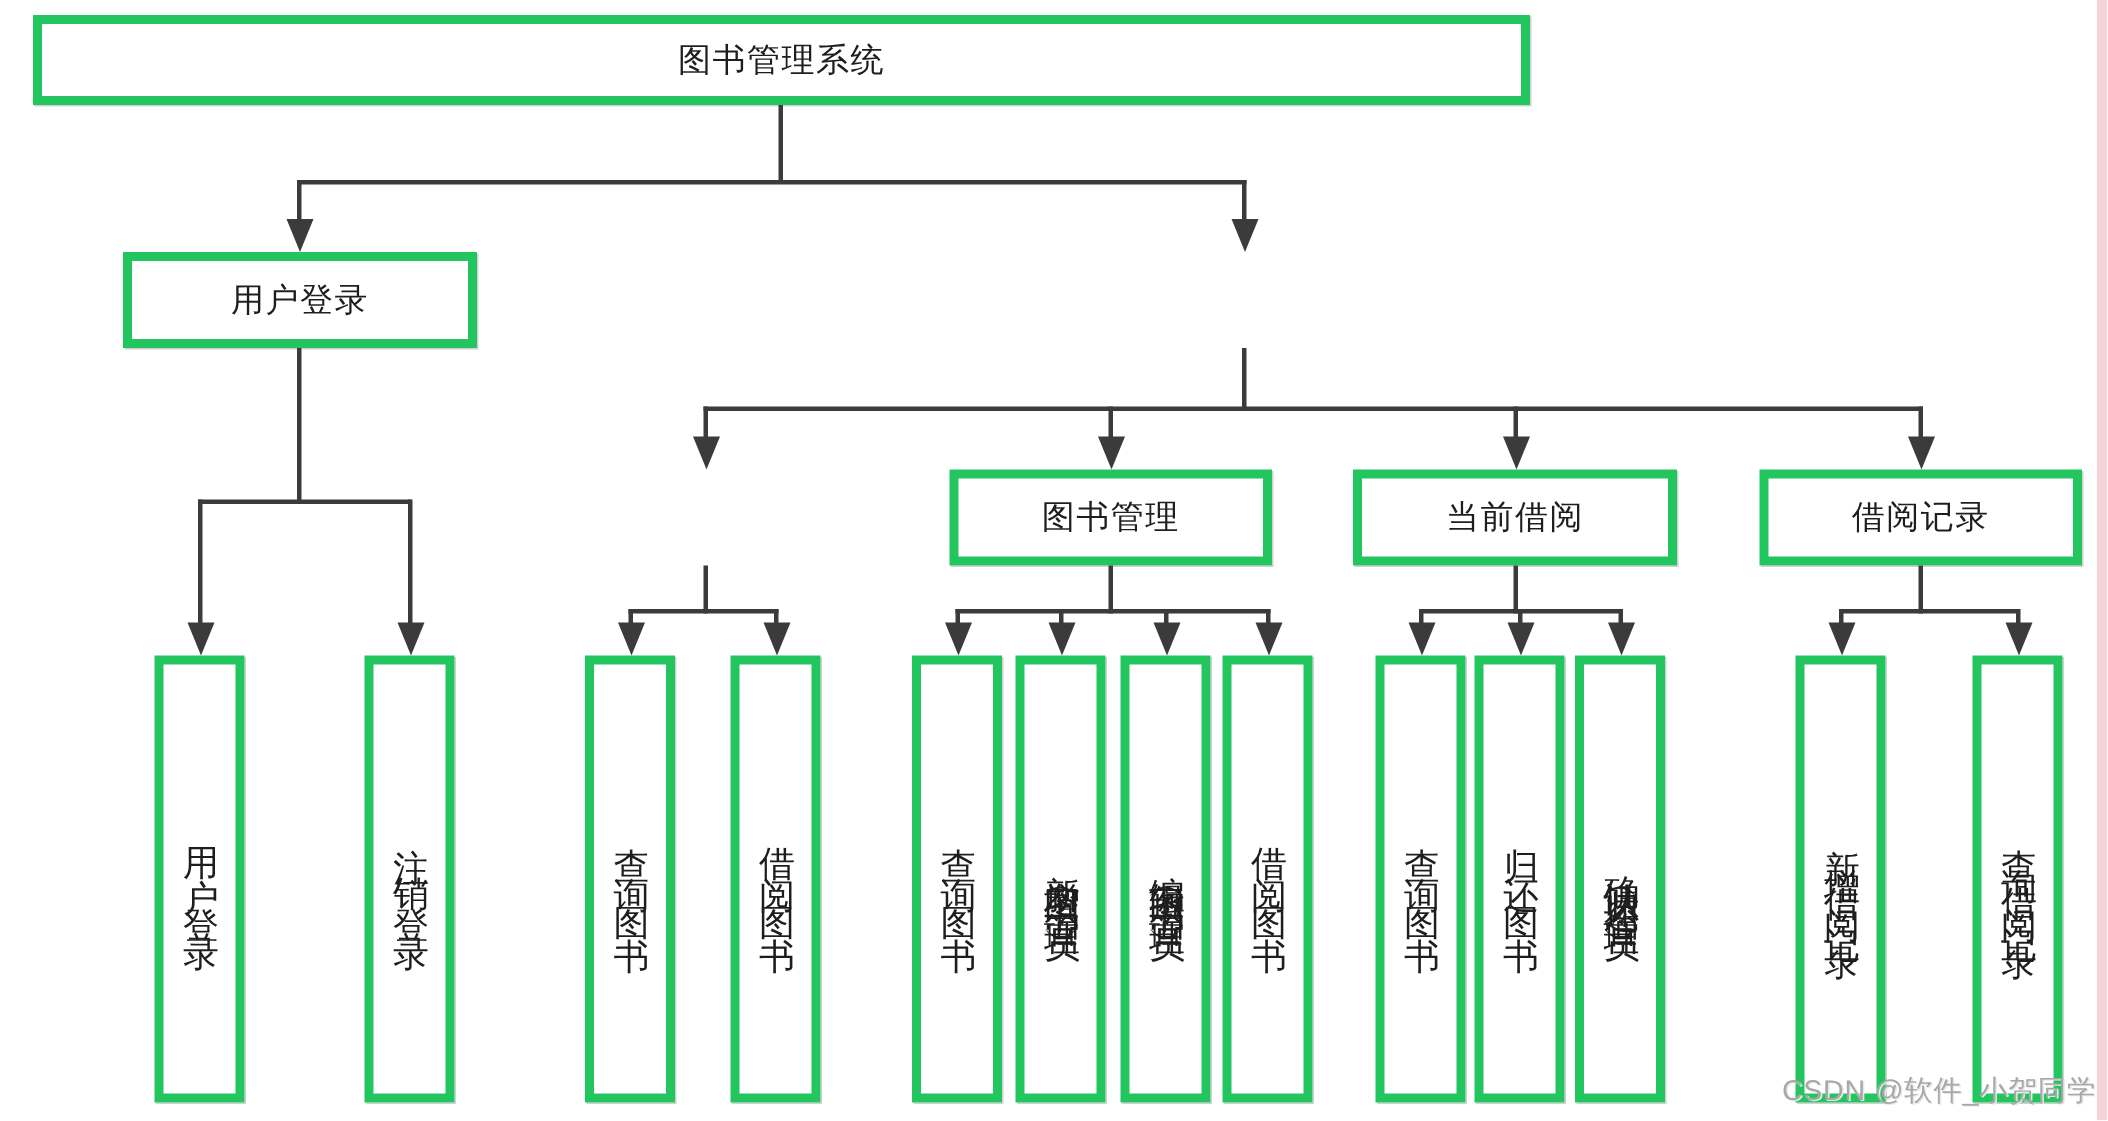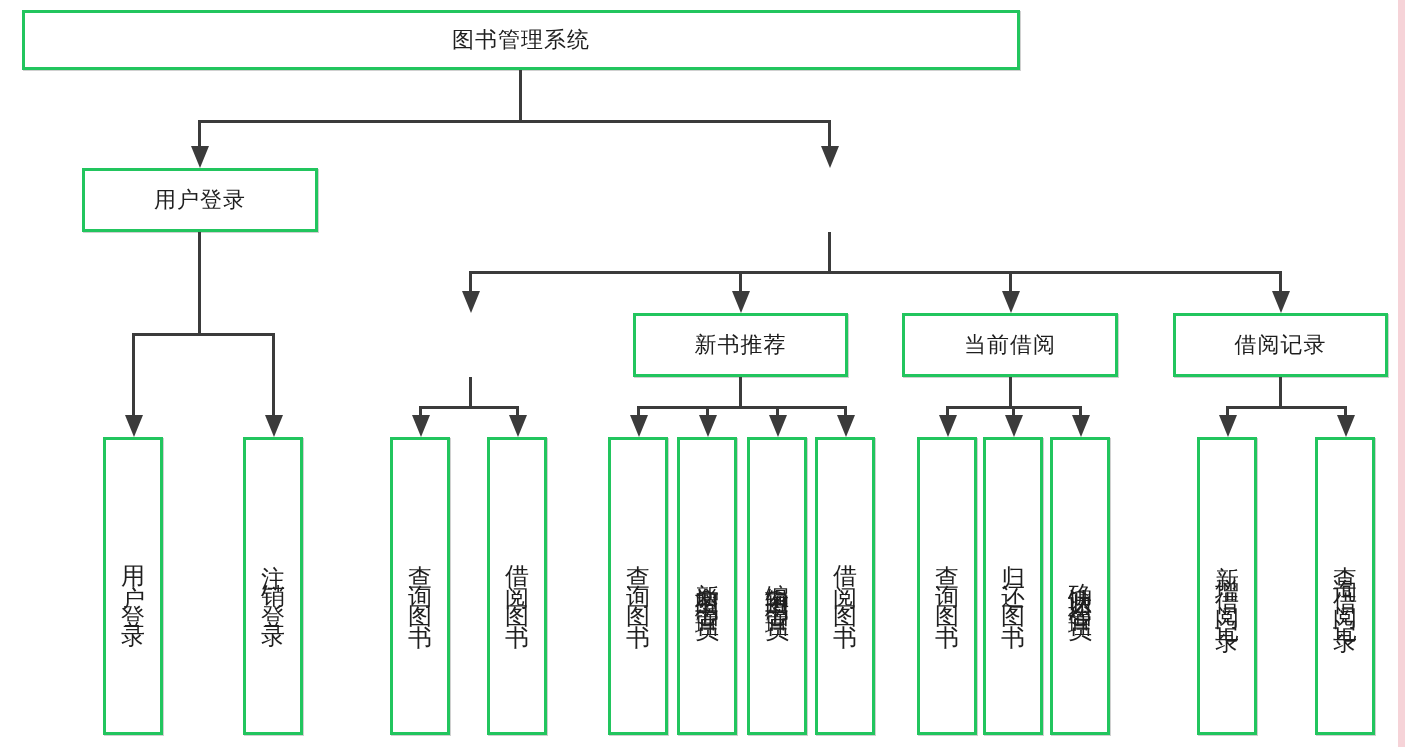--- a/index.html
+++ b/index.html
@@ -7,21 +7,21 @@
     position:relative;
     width:1405px;height:747px;
     background:#ffffff;
     overflow:hidden;
     font-family:"Liberation Sans","DejaVu Sans",sans-serif;
     color:#1e1e1e;
   }
   .box{
     position:absolute;
     background:#ffffff;
-    border:3px solid #22c55e;
+    border:6px solid #22c55e;
     box-sizing:border-box;
     display:flex;
     align-items:center;
     justify-content:center;
     box-shadow:1px 1px 0 rgba(120,120,120,.35);
   }
   .hbox{font-size:22px;letter-spacing:1px;}
   .leaf{
     writing-mode:vertical-lr;
     text-orientation:mixed;
@@ -59,21 +59,21 @@
 </style>
 </head>
 <body>
 
 <div class="canvas">
 
   <div class="box hbox" style="left:22px;top:10px;width:998px;height:60px;">图书管理系统</div>
 
   <div class="box hbox" style="left:82px;top:168px;width:236px;height:64px;">用户登录</div>
 
-  <div class="box hbox" style="left:633px;top:313px;width:215px;height:64px;">新书推荐</div>
+  <div class="box hbox" style="left:633px;top:313px;width:215px;height:64px;">图书管理</div>
   <div class="box hbox" style="left:902px;top:313px;width:216px;height:64px;">当前借阅</div>
   <div class="box hbox" style="left:1173px;top:313px;width:215px;height:64px;">借阅记录</div>
 
   <div class="box leaf ls4" style="left:103px;top:437px;width:60px;height:298px;">用户登录</div>
   <div class="box leaf ls4" style="left:243px;top:437px;width:60px;height:298px;">注销登录</div>
 
   <div class="box leaf ls4" style="left:390px;top:437px;width:60px;height:298px;">查询图书</div>
   <div class="box leaf ls4" style="left:487px;top:437px;width:60px;height:298px;">借阅图书</div>
 
   <div class="box leaf ls4" style="left:608px;top:437px;width:60px;height:298px;">查询图书</div>
@@ -140,16 +140,17 @@
   <div class="vline" style="left:1079px;top:406px;height:14px;"></div>
   <div class="arrow" style="left:1072px;top:415px;"></div>
 
   <div class="vline" style="left:1279px;top:377px;height:32px;"></div>
   <div class="hline" style="left:1226px;top:406px;width:120px;"></div>
   <div class="vline" style="left:1226px;top:406px;height:14px;"></div>
   <div class="arrow" style="left:1219px;top:415px;"></div>
   <div class="vline" style="left:1344px;top:406px;height:14px;"></div>
   <div class="arrow" style="left:1337px;top:415px;"></div>
 
+  <div class="watermark" style="left:1188px;top:714px;">CSDN @软件_小贺同学</div>
 
   <div class="edge-strip"></div>
 
 </div>
 
 </body></html>

